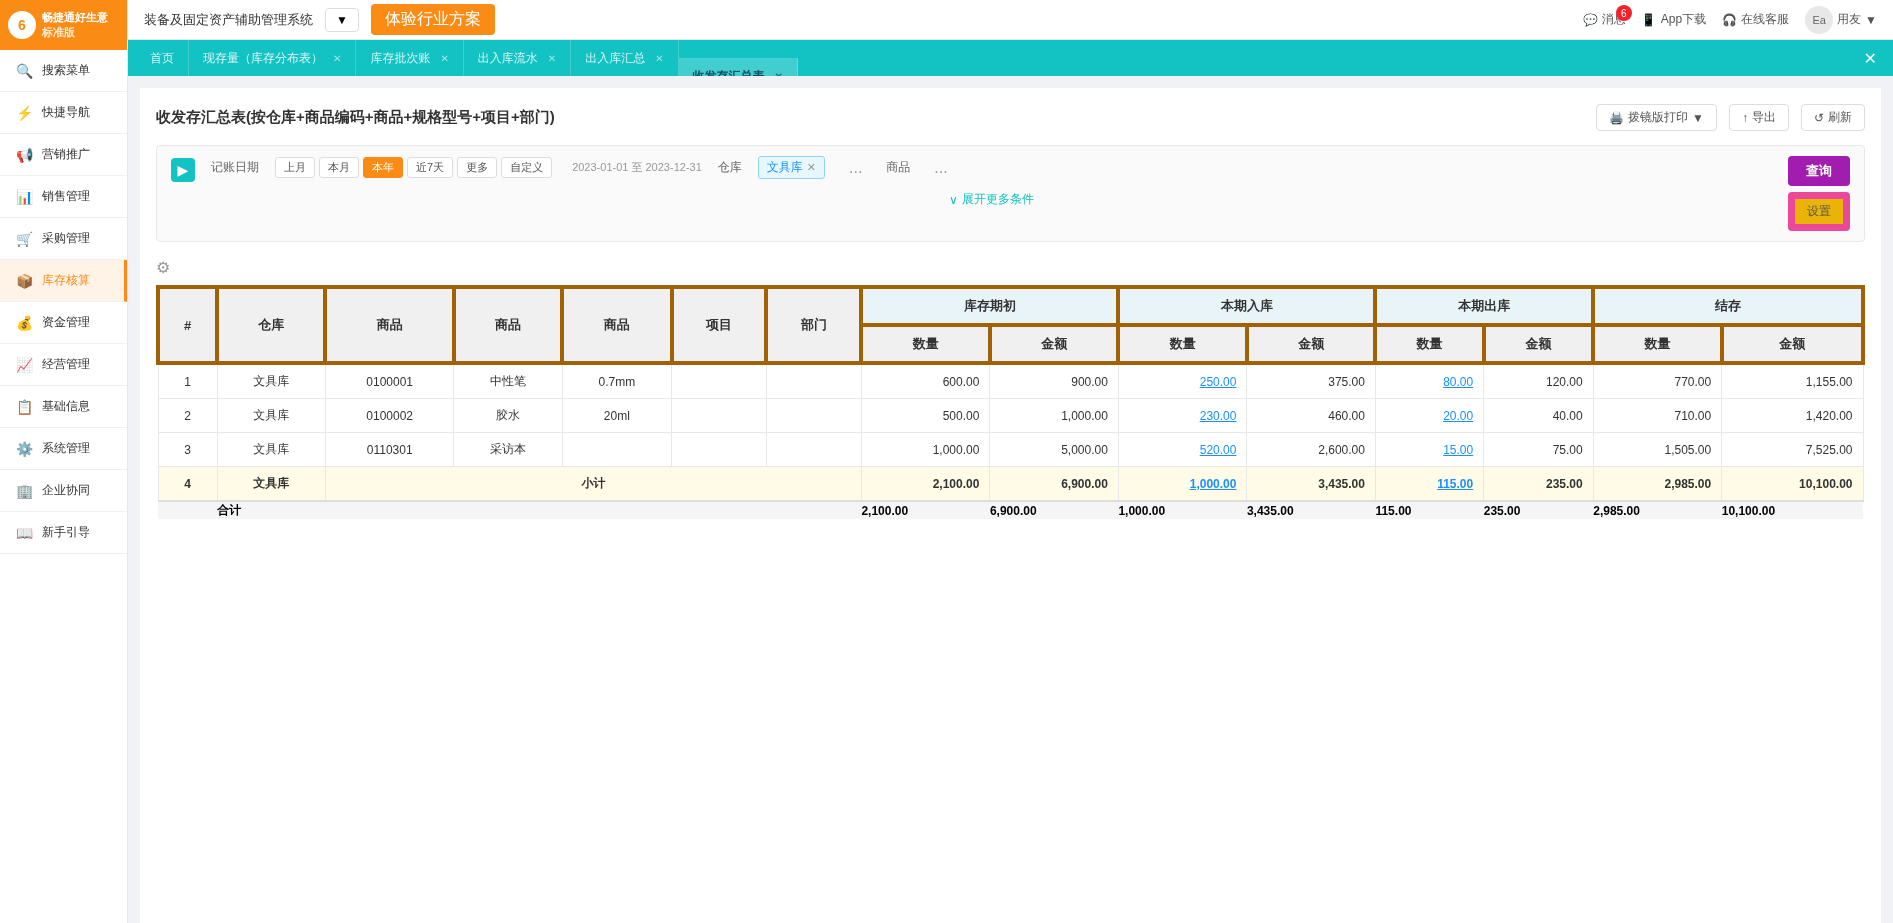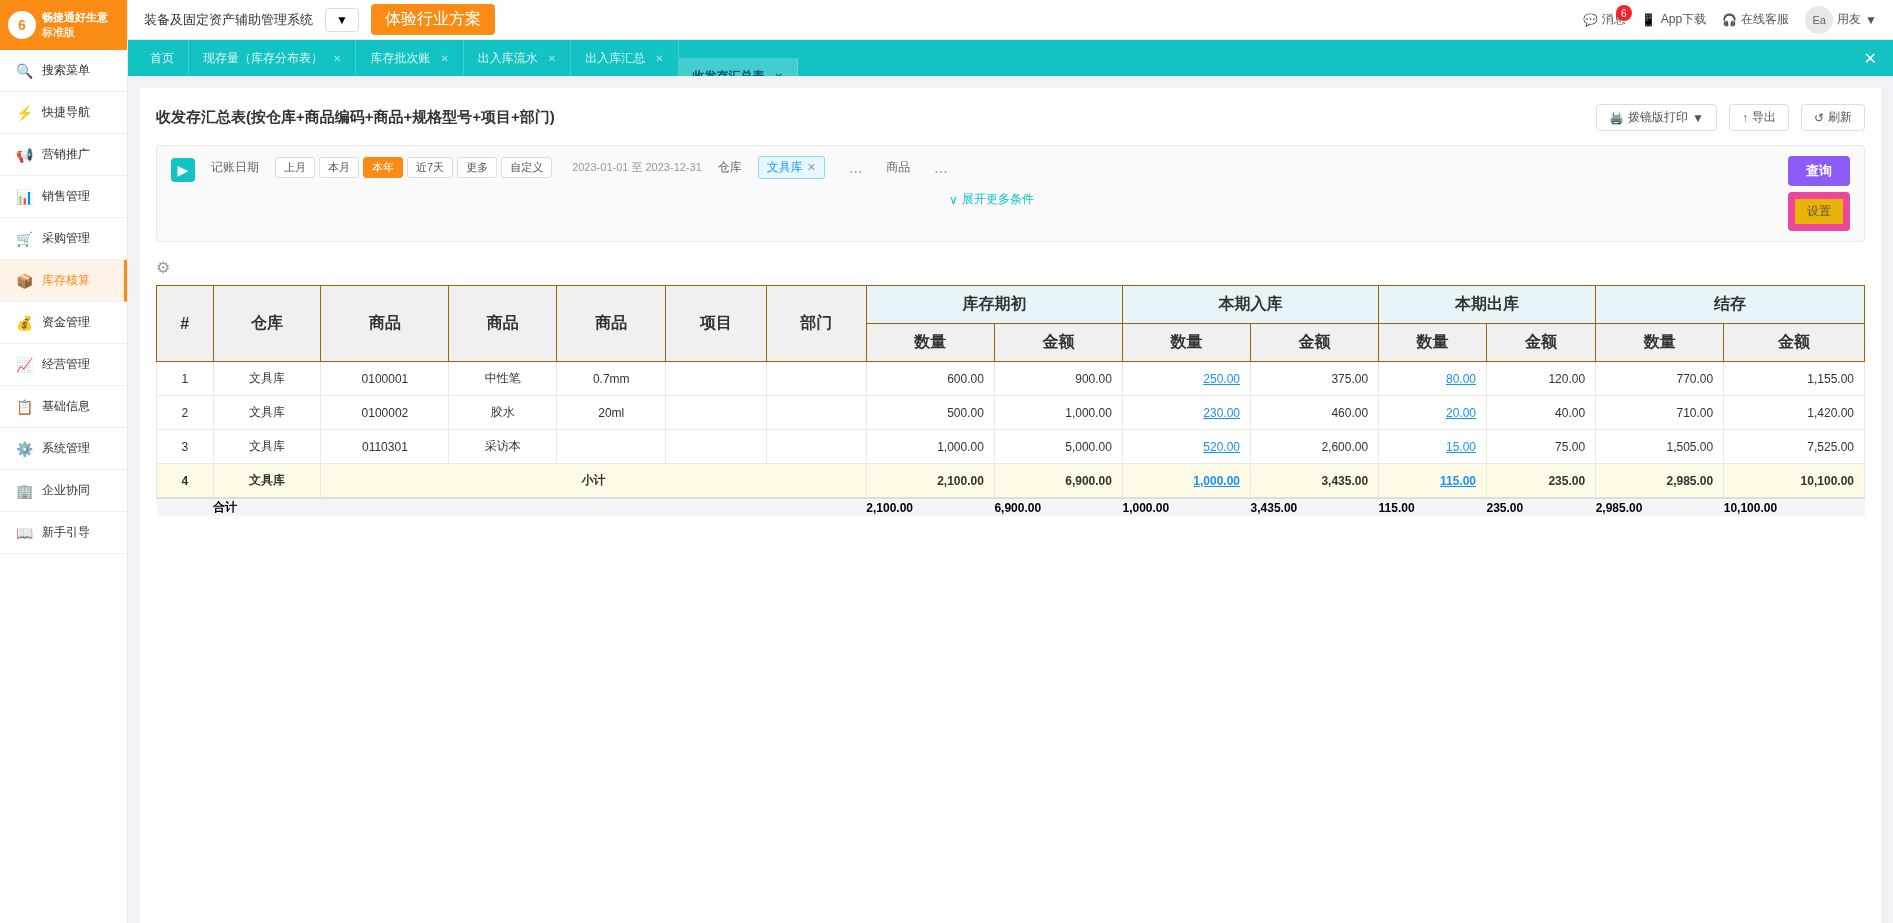--- a/index.html
+++ b/index.html
@@ -62,28 +62,28 @@
     .date-btn { padding: 2px 8px; border-radius: 3px; border: 1px solid #ddd; background: white; font-size: 11px; cursor: pointer; color: #555; }
     .date-btn.active { background: #fa8c16; color: white; border-color: #fa8c16; }
     .date-range { font-size: 11px; color: #999; margin-left: 4px; }
     .warehouse-tag { display: flex; align-items: center; gap: 4px; background: #e6f7ff; border: 1px solid #91d5ff; border-radius: 3px; padding: 2px 8px; font-size: 12px; color: #1890ff; }
     .warehouse-tag .tag-close { cursor: pointer; color: #999; font-size: 11px; }
     .filter-dots { color: #999; font-size: 16px; cursor: pointer; margin: 0 8px; }
     .expand-btn { display: flex; align-items: center; gap: 4px; color: #13c2c2; font-size: 12px; cursor: pointer; justify-content: center; padding: 4px 0; }
 
     
     .filter-actions { display: flex; flex-direction: column; gap: 6px; align-self: flex-start; }
-    .btn-query { background: #8b5cf6; color: white; border: none; border-radius: 4px; padding: 6px 18px; font-size: 13px; cursor: pointer; font-weight: bold; }
+    .btn-query { background: #a21caf; color: white; border: none; border-radius: 4px; padding: 6px 18px; font-size: 13px; cursor: pointer; font-weight: bold; }
     .btn-settings { background: #eab308; border: 7px solid #ec4899; border-radius: 4px; padding: 4px 12px; font-size: 12px; cursor: pointer; color: #555; }
 
     
     .table-container { overflow-x: auto; }
     table { width: 100%; border-collapse: collapse; font-size: 12px; }
     thead tr { background: #f0f0f0; }
-    thead th { padding: 8px 10px; text-align: center; border: 1px solid #a16207; color: #333; font-weight: bold; font-size: 16px; white-space: nowrap; }
+    thead th { padding: 8px 10px; text-align: center; border: 4px solid #a16207; color: #333; font-weight: bold; font-size: 13px; white-space: nowrap; }
     thead th.group-header { background: #e8f4f8; }
     tbody tr { background: white; }
     tbody tr.subtotal { background: #fffbe6; font-weight: bold; }
     tbody td { padding: 8px 10px; border: 1px solid #e8e8e8; text-align: center; color: #333; white-space: nowrap; }
     tbody td.number { text-align: right; }
     tbody td.link { color: #1890ff; text-decoration: underline; cursor: pointer; }
 
     
     .table-settings-row { display: flex; align-items: center; padding: 4px 0; margin-bottom: 4px; }
     .table-settings-icon { color: #999; cursor: pointer; font-size: 16px; }

